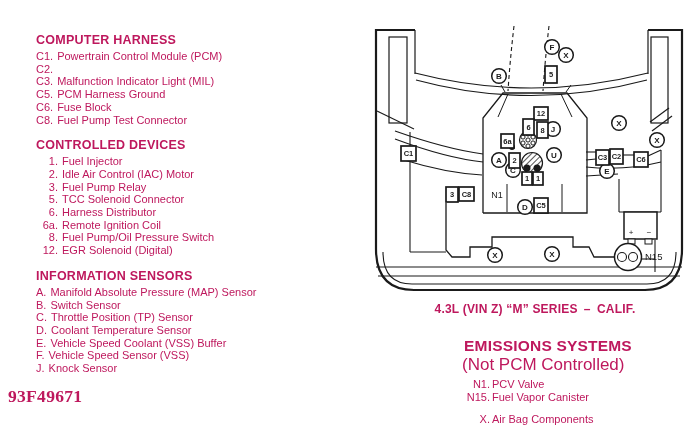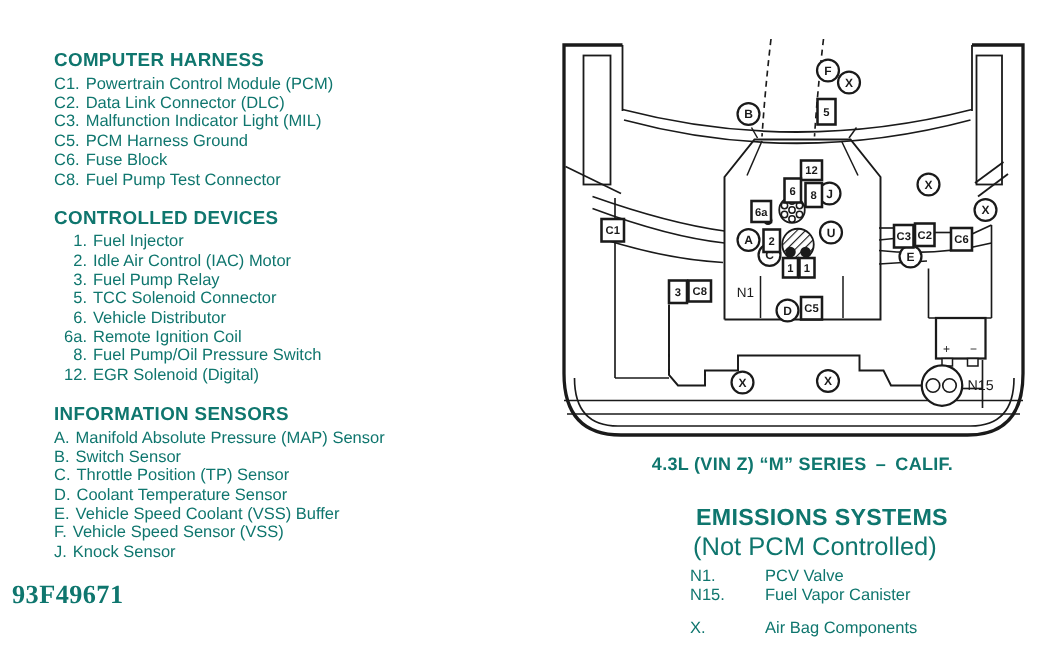--- a/index.html
+++ b/index.html
@@ -1,53 +1,52 @@
 <!DOCTYPE html>
 <html><head>
 <meta charset="utf-8">
 <style>
   html,body{margin:0;padding:0;background:#fff;}
   .page{position:relative;width:700px;height:445px;background:#ffffff;overflow:hidden;
-        font-family:"Liberation Sans","DejaVu Sans",sans-serif;color:#0f766e;}
+        font-family:"Liberation Sans","DejaVu Sans",sans-serif;color:#be185d;}
   .legend{position:absolute;left:36px;top:33px;width:330px;}
   .section{margin-bottom:12px;}
   .section .hdr{font-size:12.5px;font-weight:700;letter-spacing:.25px;margin:0 0 3px 0;}
   .li{display:flex;font-size:11px;line-height:12.7px;}
   .num{white-space:pre;flex:none;}
   .sec-controlled .num{width:22px;text-align:right;margin-right:4px;}
   .sec-harness .num,.sec-sensors .num{margin-right:4px;}
   .figure-id{position:absolute;left:8px;top:386px;font-family:"Liberation Serif","DejaVu Serif",serif;
              font-weight:700;font-size:17.5px;letter-spacing:.3px;}
   .caption{position:absolute;left:400px;top:302px;width:270px;text-align:center;
            font-size:12px;font-weight:700;letter-spacing:.2px;}
   .emissions{position:absolute;left:460px;top:337px;}
   .emissions .hdr{font-size:15.5px;font-weight:700;letter-spacing:.2px;margin:0 0 0 4px;}
   .emissions .subtitle{font-size:17px;margin:0 0 3px 2px;}
   .emissions .li{font-size:11px;line-height:13px;}
-  .emissions .num{width:30px;margin-right:20px;}
+  .emissions .num{width:30px;text-align:right;margin-right:2px;}
   .emissions .note{margin-top:9px;}
   svg.diagram{position:absolute;left:0;top:0;}
   svg text{font-family:"Liberation Sans","DejaVu Sans",sans-serif;}
 </style>
 </head>
 <body>
 
 <div class="page">
 
   <div class="legend">
     <div class="section sec-harness">
       <div class="hdr">COMPUTER HARNESS</div>
       <div>
           <div class="li">
             <span class="num">C1.</span>
             <span class="txt">Powertrain Control Module (PCM)</span>
           </div>
           <div class="li">
             <span class="num">C2.</span>
-            <span class="txt">Data Link Connector (DLC)</span>
           </div>
           <div class="li">
             <span class="num">C3.</span>
             <span class="txt">Malfunction Indicator Light (MIL)</span>
           </div>
           <div class="li">
             <span class="num">C5.</span>
             <span class="txt">PCM Harness Ground</span>
           </div>
           <div class="li">
@@ -74,21 +73,21 @@
           <div class="li">
             <span class="num">3.</span>
             <span class="txt">Fuel Pump Relay</span>
           </div>
           <div class="li">
             <span class="num">5.</span>
             <span class="txt">TCC Solenoid Connector</span>
           </div>
           <div class="li">
             <span class="num">6.</span>
-            <span class="txt">Vehicle Distributor</span>
+            <span class="txt">Harness Distributor</span>
           </div>
           <div class="li">
             <span class="num">6a.</span>
             <span class="txt">Remote Ignition Coil</span>
           </div>
           <div class="li">
             <span class="num">8.</span>
             <span class="txt">Fuel Pump/Oil Pressure Switch</span>
           </div>
           <div class="li">

